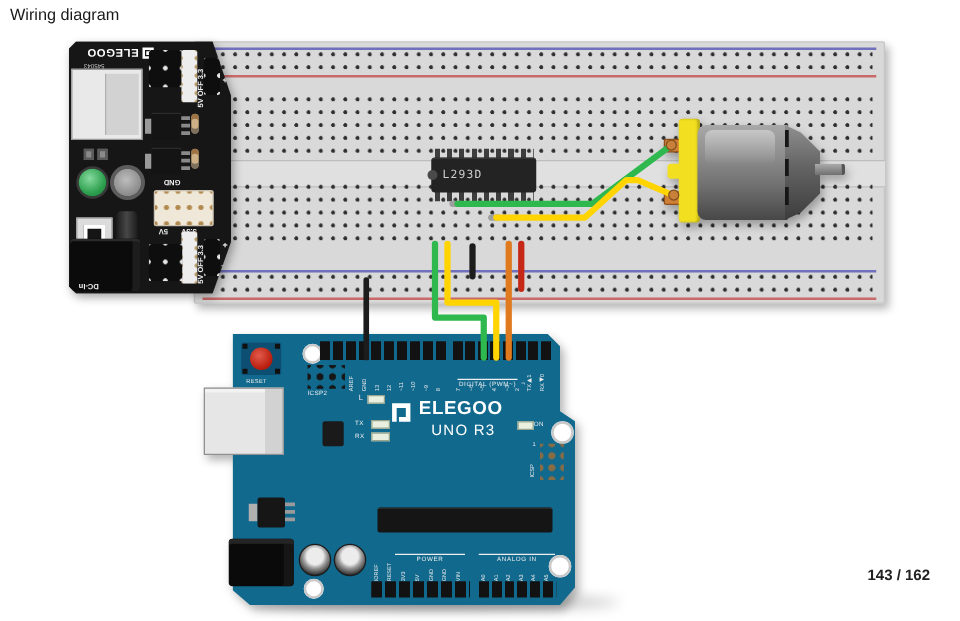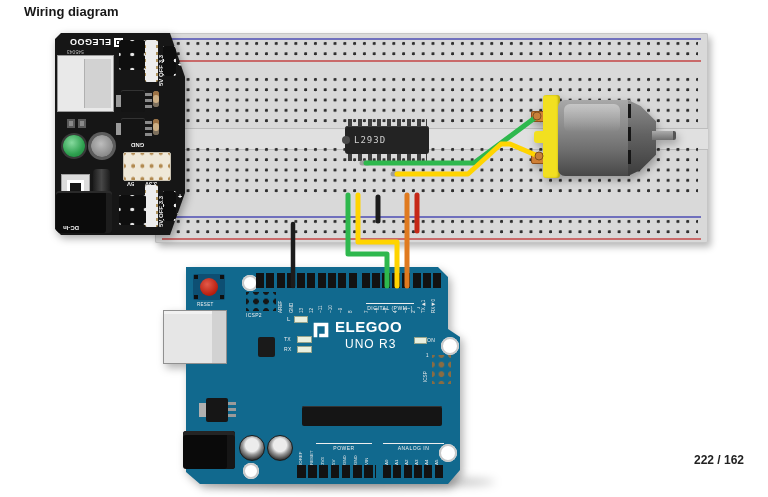--- a/index.html
+++ b/index.html
@@ -1,18 +1,18 @@
 <!DOCTYPE html>
 <html><head>
 <meta charset="utf-8">
 <style>
   html,body{margin:0;padding:0;background:#fff;width:768px;height:497px;overflow:hidden;
     font-family:"Liberation Sans", sans-serif;position:relative;}
   .abs{position:absolute;}
-  #page-title{left:24px;top:4px;font-size:13px;font-weight:bold;color:#181818;}
+  #page-title{left:8px;top:4px;font-size:13px;font-weight:normal;color:#181818;}
   #page-num{left:694px;top:453px;font-size:12px;font-weight:bold;color:#222;}
 
   
   #breadboard{left:155px;top:33px;width:553px;height:210px;background:#d9d9d9;border-radius:2px;
     box-shadow:inset 0 0 0 1px #c6c6c6, 3px 4px 7px rgba(0,0,0,.28);}
   .railline{position:absolute;left:7px;right:7px;height:2px;}
   .rail-blue{background:#7070bd;}
   .rail-red{background:#c96a6a;}
   .dots{position:absolute;left:11px;width:532px;
     background-image:radial-gradient(circle at 2.5px 2.5px,#2e2e2e 1.35px,rgba(0,0,0,0) 1.8px);
@@ -134,21 +134,21 @@
   #ard-jack{position:absolute;left:-3px;top:164px;width:52px;height:38px;background:#0a0a0a;border-radius:3px;
     box-shadow:inset 0 4px 0 #242424, inset -8px 0 0 #161616;}
   .capac{position:absolute;width:24px;height:24px;border-radius:50%;border:1px solid #1c1c1c;
     background:radial-gradient(circle at 50% 38%,#ececec 34%,#9a9a9a 50%,#2e2e2e 78%);}
   .wires{position:absolute;left:0;top:0;pointer-events:none;}
 </style>
 </head>
 <body>
 
 <div class="abs" id="page-title">Wiring diagram</div>
-<div class="abs" id="page-num">222 / 162</div>
+<div class="abs" id="page-num">143 / 162</div>
 
 <div class="abs" id="breadboard">
   <div class="railline rail-blue" style="top:5px"></div>
   <div class="dots rail-dots" style="top:8px"></div>
   <div class="railline rail-red" style="top:27px"></div>
   <div class="dots" style="top:44px;height:51px"></div>
   <div id="channel"></div>
   <div class="dots" style="top:114px;height:51px"></div>
   <div class="railline rail-blue" style="top:183px"></div>
   <div class="dots rail-dots" style="top:186px"></div>

